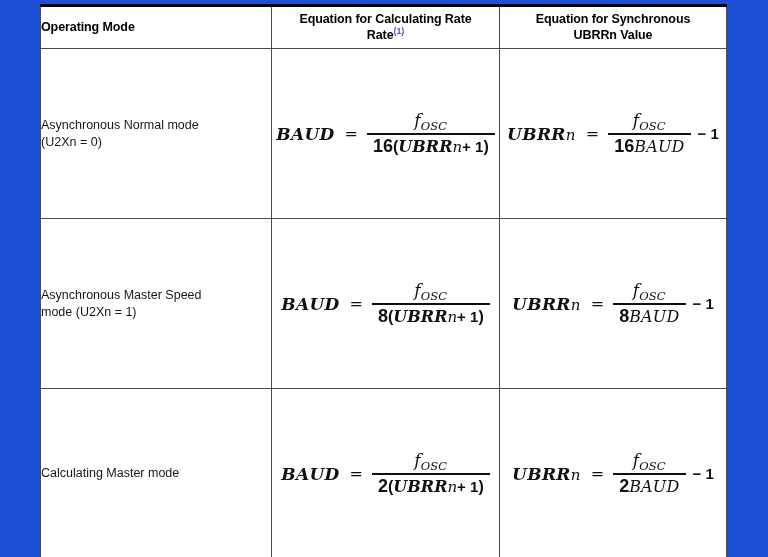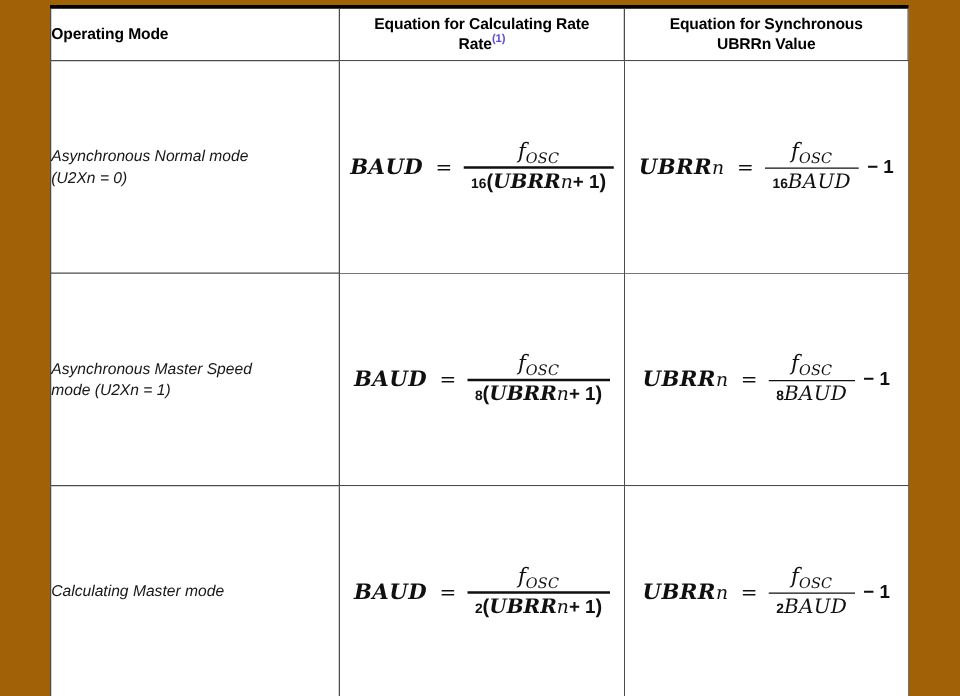--- a/index.html
+++ b/index.html
@@ -14,21 +14,21 @@
     color: #000000;
     position: relative;
     overflow: hidden;
   }
 
   #page {
     position: absolute;
     left: 0; top: 0;
     width: 768px;
     height: 557px;
-    background: #a16207;
+    background: #1d4ed8;
   }
 
   
   #baud-table {
     position: absolute;
     left: 40px;
     top: 4px;
     width: 686px;
     border-collapse: collapse;
     table-layout: fixed;
@@ -79,21 +79,20 @@
 
   tbody tr { height: 170px; }
   tbody tr:last-child td { border-bottom: 2px solid #3a3a3a; }
 
   td.mode-cell {
     text-align: left;
     padding: 0 10px 0 12px;
     font-size: 12.5px;
     line-height: 1.35;
     color: #171717;
-    font-style: italic;
   }
   td.eq-cell {
     text-align: center;
     position: relative;
   }
 
   
   .equation {
     display: inline-flex;
     align-items: center;
@@ -147,21 +146,21 @@
     letter-spacing: 0.2px;
   }
   .num-f {
     font-style: italic;
     font-family: "DejaVu Serif", "Liberation Serif", serif;
   }
   .den-num {
     font-family: "Liberation Sans", sans-serif;
     font-weight: bold;
     font-style: normal;
-    font-size: 11px;
+    font-size: 18px;
   }
   .den-ubrr {
     font-weight: bold;
     font-style: italic;
     font-size: 16px;
   }
   .den-n {
     font-style: italic;
     font-weight: normal;
     font-size: 15px;

